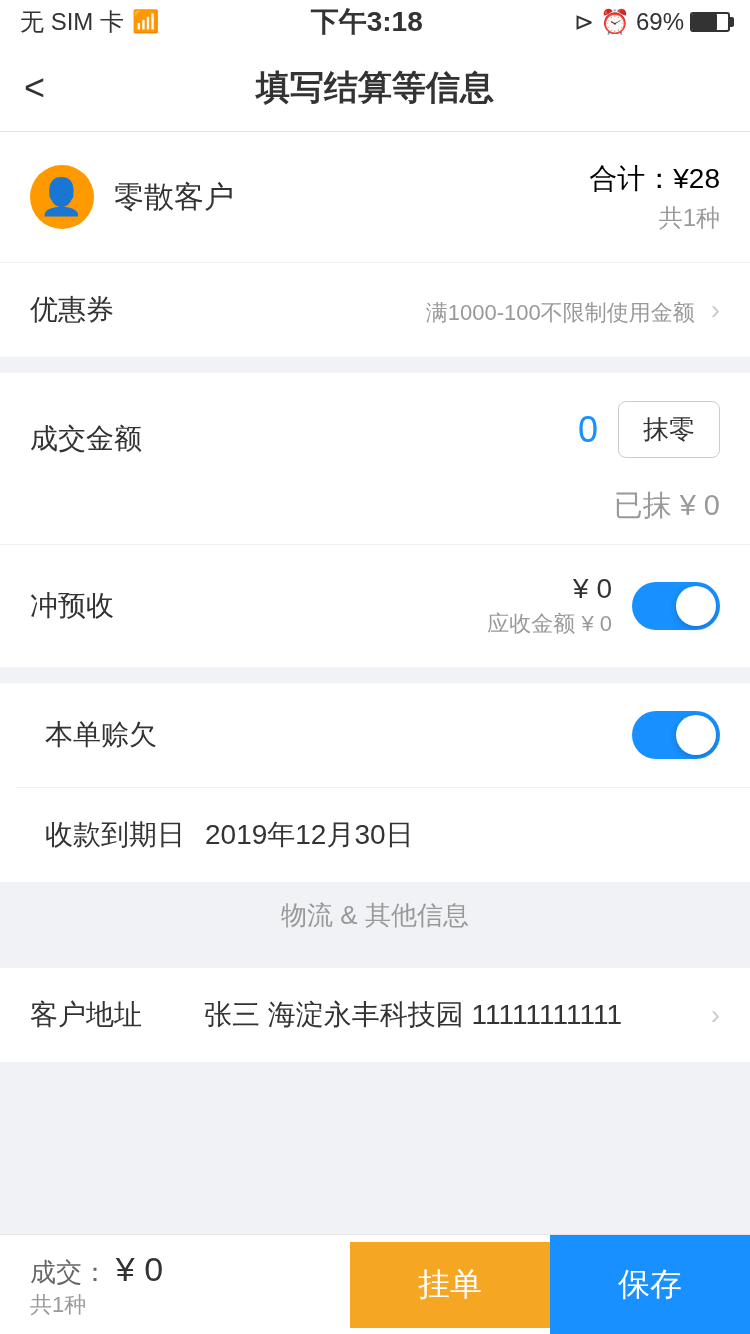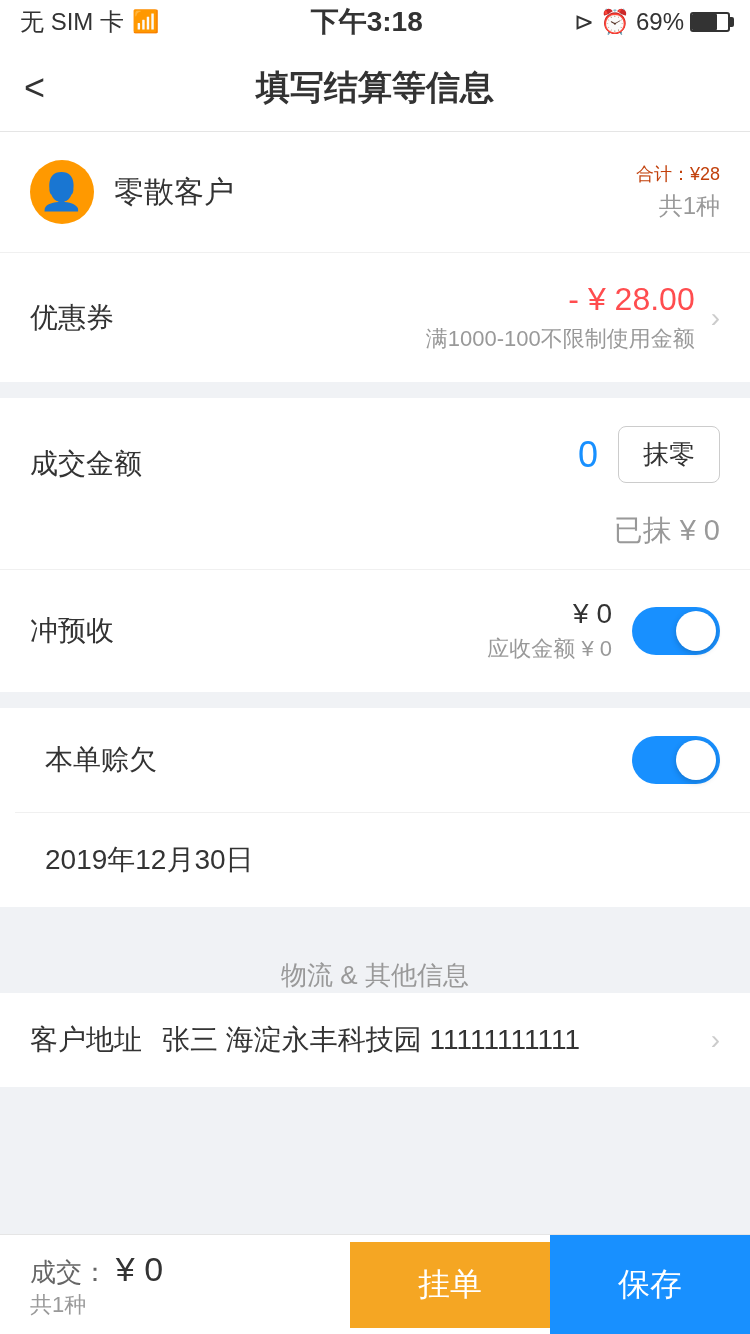--- a/index.html
+++ b/index.html
@@ -101,22 +101,22 @@
     }
     .customer-name {
       font-size: 30px;
       color: #333;
       font-weight: 500;
     }
     .customer-total {
       text-align: right;
     }
     .total-amount {
-      font-size: 18px;
-      color: #c2410c;
+      font-size: 28px;
+      color: #000000;
     }
     .total-count {
       font-size: 24px;
       color: #999;
       margin-top: 4px;
     }
 
     
     .row-item {
       padding: 28px 30px;
@@ -261,21 +261,21 @@
     .due-date-value {
       font-size: 28px;
       color: #333;
     }
 
     
     .logistics-divider {
       background: #f0f2f5;
       height: 70px;
       display: flex;
-      align-items: flex-end;
+      align-items: flex-start;
       justify-content: center;
       margin-bottom: 0;
     }
     .logistics-label {
       font-size: 26px;
       color: #999;
     }
 
     
     .address-section {
@@ -293,20 +293,21 @@
       gap: 20px;
     }
     .address-label {
       font-size: 28px;
       color: #333;
       flex-shrink: 0;
     }
     .address-value {
       font-size: 28px;
       color: #333;
+      margin-left: 42px;
     }
 
     
     .bottom-bar {
       position: fixed;
       bottom: 0;
       width: 750px;
       height: 100px;
       display: flex;
       align-items: center;
@@ -394,21 +395,20 @@
       <div class="customer-total">
         <div class="total-amount">合计：¥28</div>
         <div class="total-count">共1种</div>
       </div>
     </div>
 
     <div class="row-item">
       <span class="row-label">优惠券</span>
       <div class="row-right">
         <div class="coupon-right">
-          <div class="coupon-discount">- ¥ 28.00</div>
           <div class="coupon-desc">满1000-100不限制使用金额</div>
         </div>
         <span class="chevron-icon">›</span>
       </div>
     </div>
   </div>
 
   <div class="transaction-section">
     <div class="transaction-row">
       <span class="row-label">成交金额</span>
@@ -435,20 +435,21 @@
 
   <div class="debt-section">
     <div class="debt-row">
       <span class="row-label">本单赊欠</span>
       <div class="toggle">
         <div class="toggle-knob"></div>
       </div>
     </div>
 
     <div class="due-date-row" style="border-top:1px solid #f0f0f0;">
+      <span class="due-date-label">收款到期日</span>
       <span class="due-date-value">2019年12月30日</span>
     </div>
   </div>
 
   <div class="logistics-divider">
     <span class="logistics-label">物流 &amp; 其他信息</span>
   </div>
 
   <div class="address-section">
     <div class="address-row">

